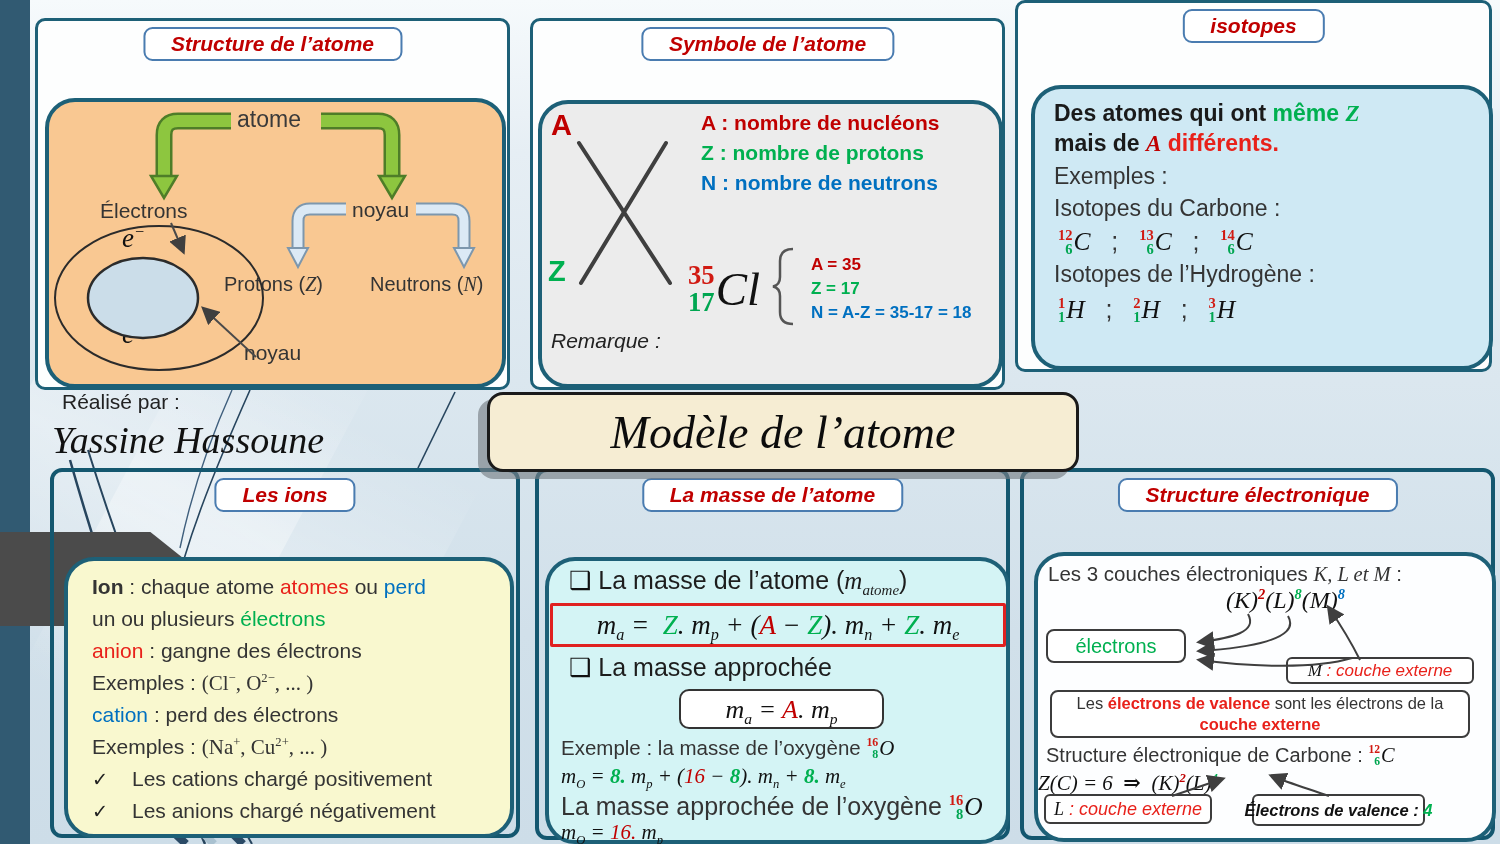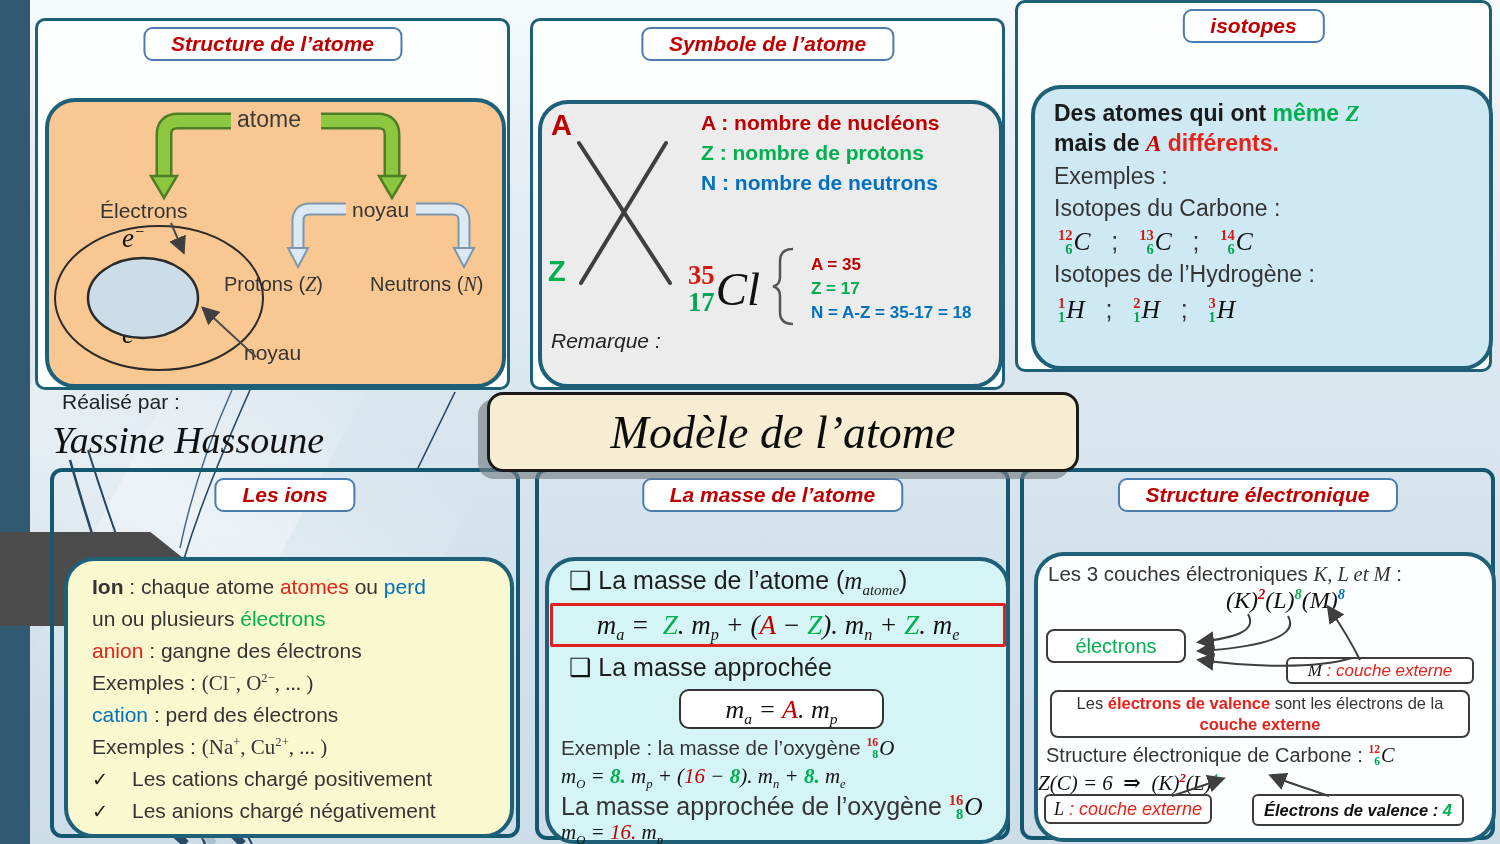--- a/index.html
+++ b/index.html
@@ -212,18 +212,18 @@
       <span class="t" style="position:static;font-size:17px;color:#111;"><span class="sr">M</span><span class="red i"> : couche externe</span></span>
     </div>
     <div class="boxed" style="left:26px;top:218px;width:420px;height:48px;border:2px solid #3c3c3c;">
       <span class="t wrapt" style="position:static;font-size:16.5px;text-align:center;line-height:21px;white-space:normal;padding:0 8px;"><span class="">Les </span><span class="red b">électrons de valence</span><span class=""> sont les électrons de la </span><span class="red b">couche externe</span></span>
     </div>
     <div class="t" style="left:22px;top:272px;font-size:20px;"><span class="">Structure électronique de Carbone : </span><span class="nuc "><span class="nuccol"><span class="na">12</span><span class="nz">6</span></span><span class="nsym">C</span></span></div>
     <div class="t" style="left:14px;top:298px;font-size:21px;color:#111;"><span class="sr">Z(C) = 6</span><span class="sr b">  ⇒  </span><span class="sr">(K)</span><sup class="sr dred b">2</sup><span class="sr">(L)</span><sup class="sr grn b">4</sup></div>
     <div class="boxed" style="left:20px;top:322px;width:168px;height:30px;border:2px solid #3c3c3c;border-radius:6px;">
       <span class="t" style="position:static;font-size:18px;color:#111;"><span class="sr">L</span><span class="red i"> : couche externe</span></span>
     </div>
-    <div class="boxed" style="left:228px;top:322px;width:212px;height:32px;border:2px solid #3c3c3c;border-radius:6px;">
+    <div class="boxed" style="left:228px;top:322px;width:173px;height:32px;border:2px solid #3c3c3c;border-radius:6px;">
       <span class="t" style="position:static;font-size:16.5px;color:#111;"><span class="b i">Électrons de valence : </span><span class="grn b i">4</span></span>
     </div>
   </div>
 
 </div>
 
 </body></html>

